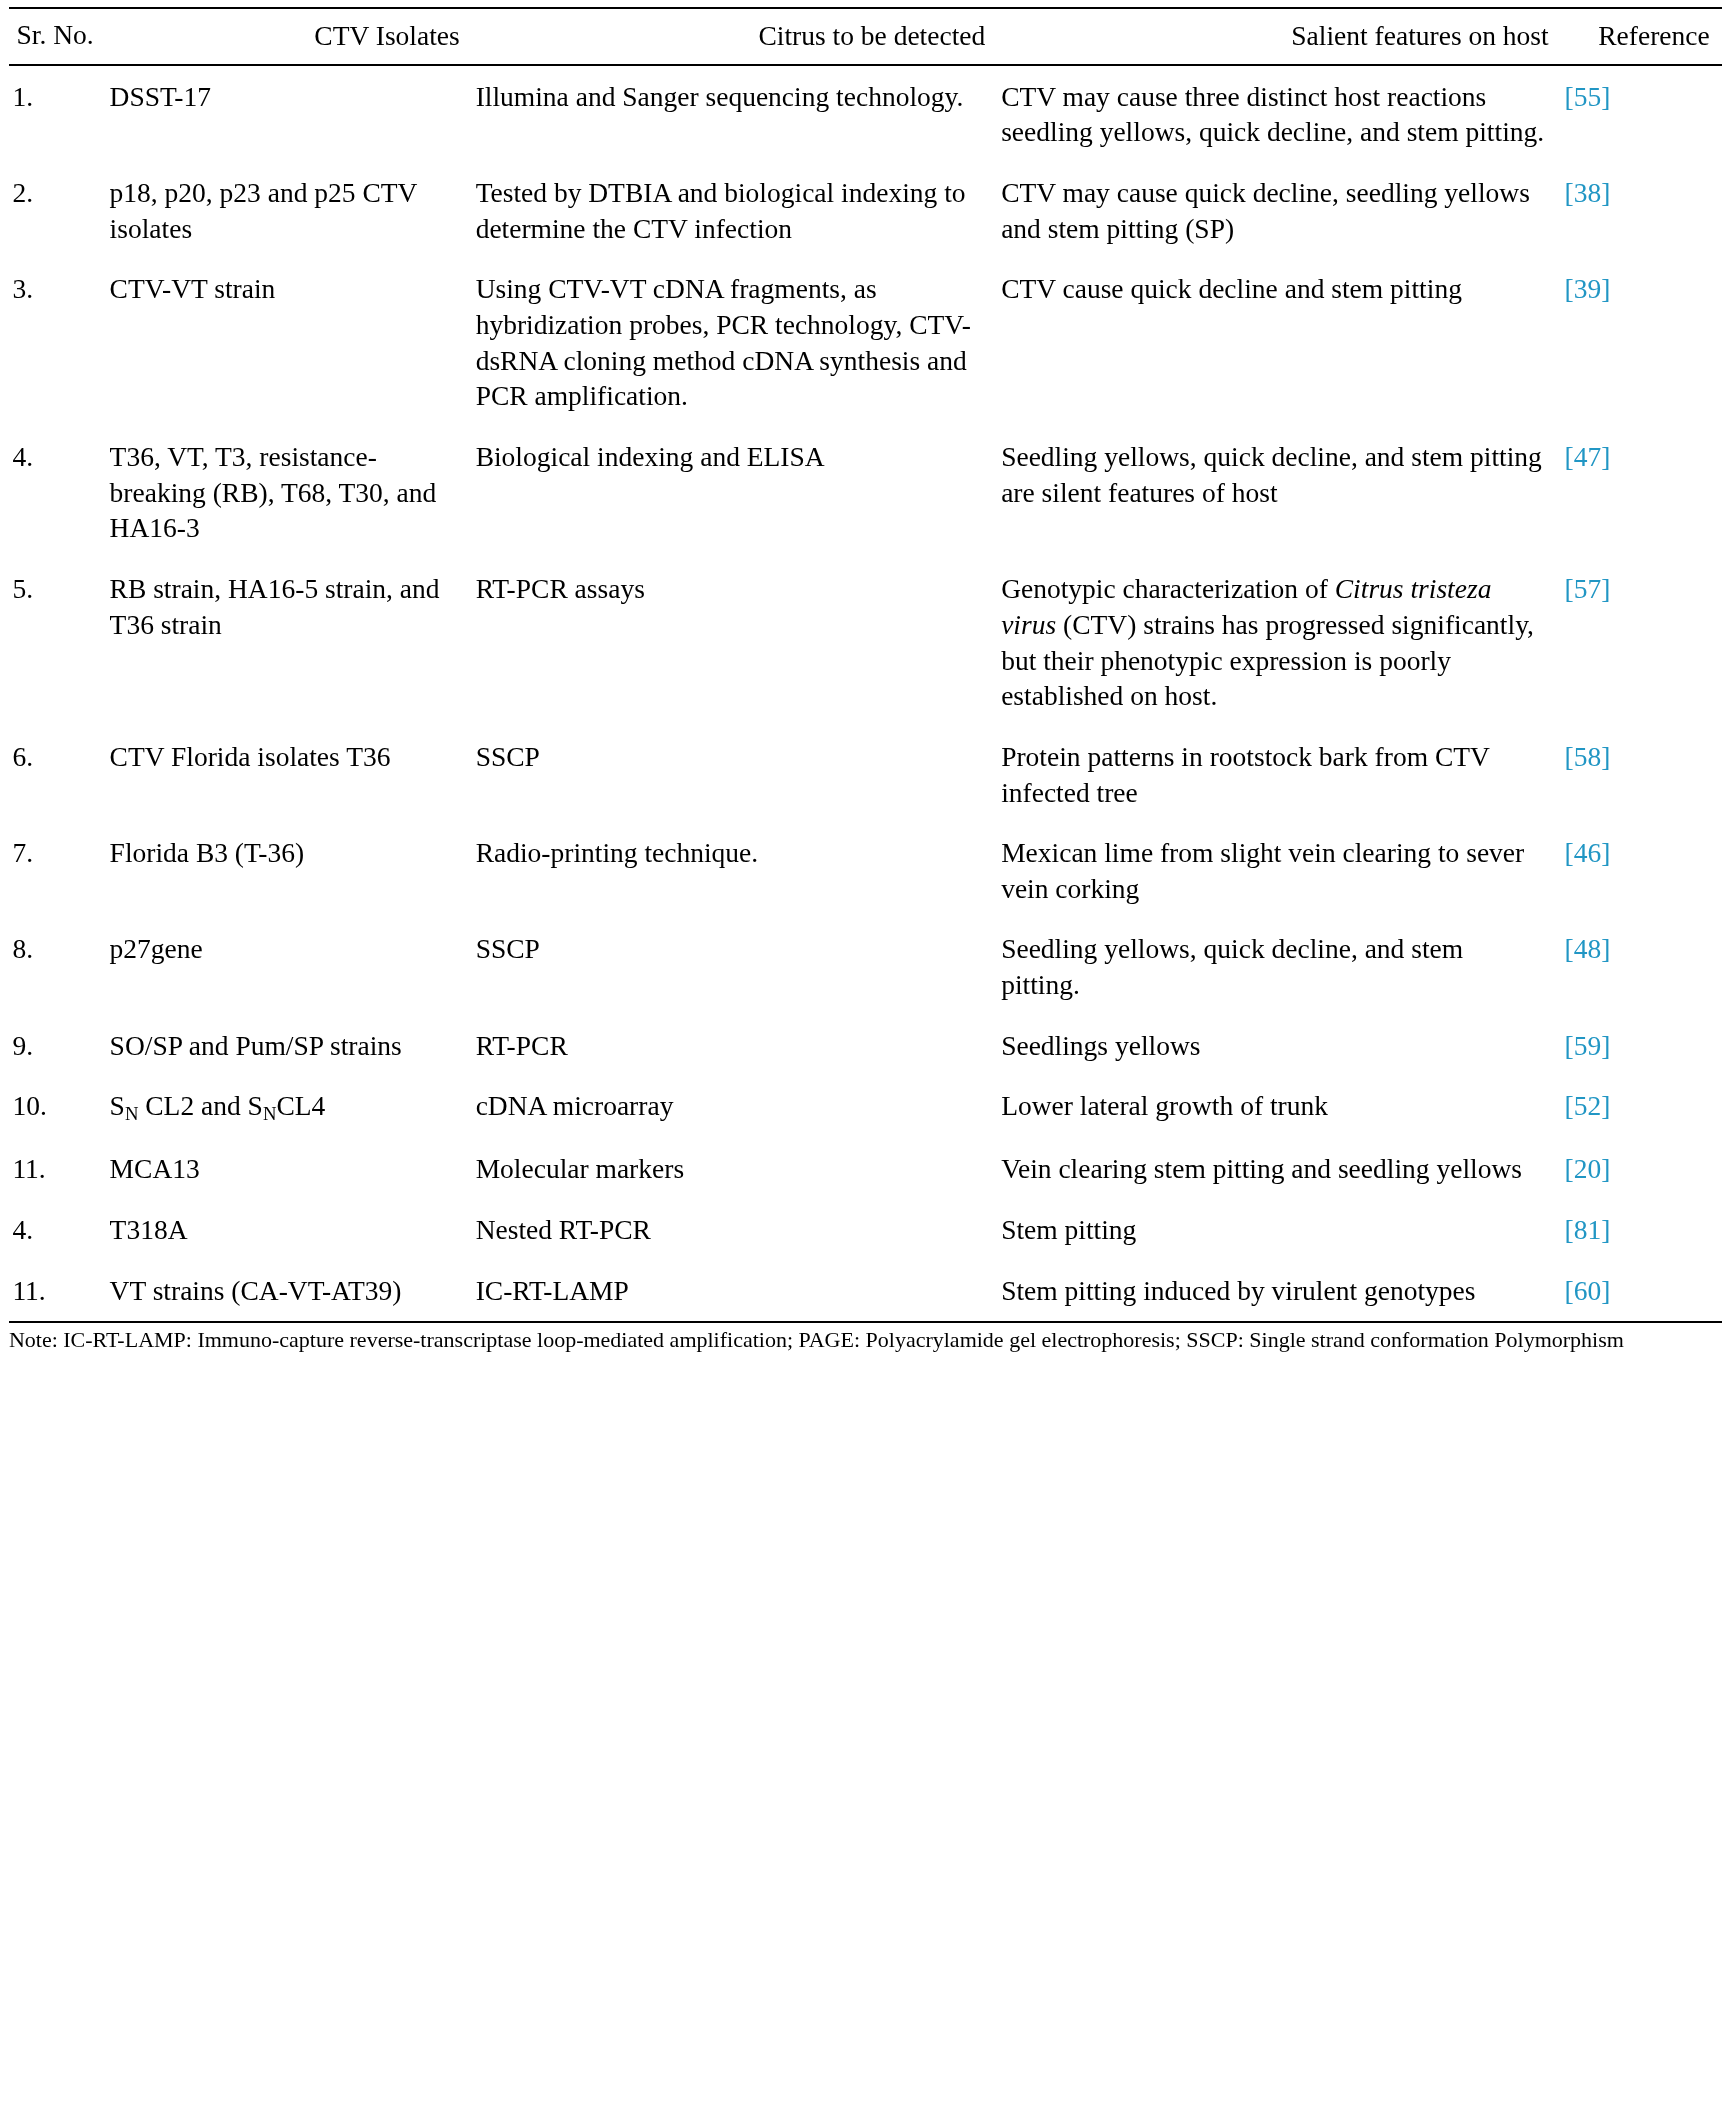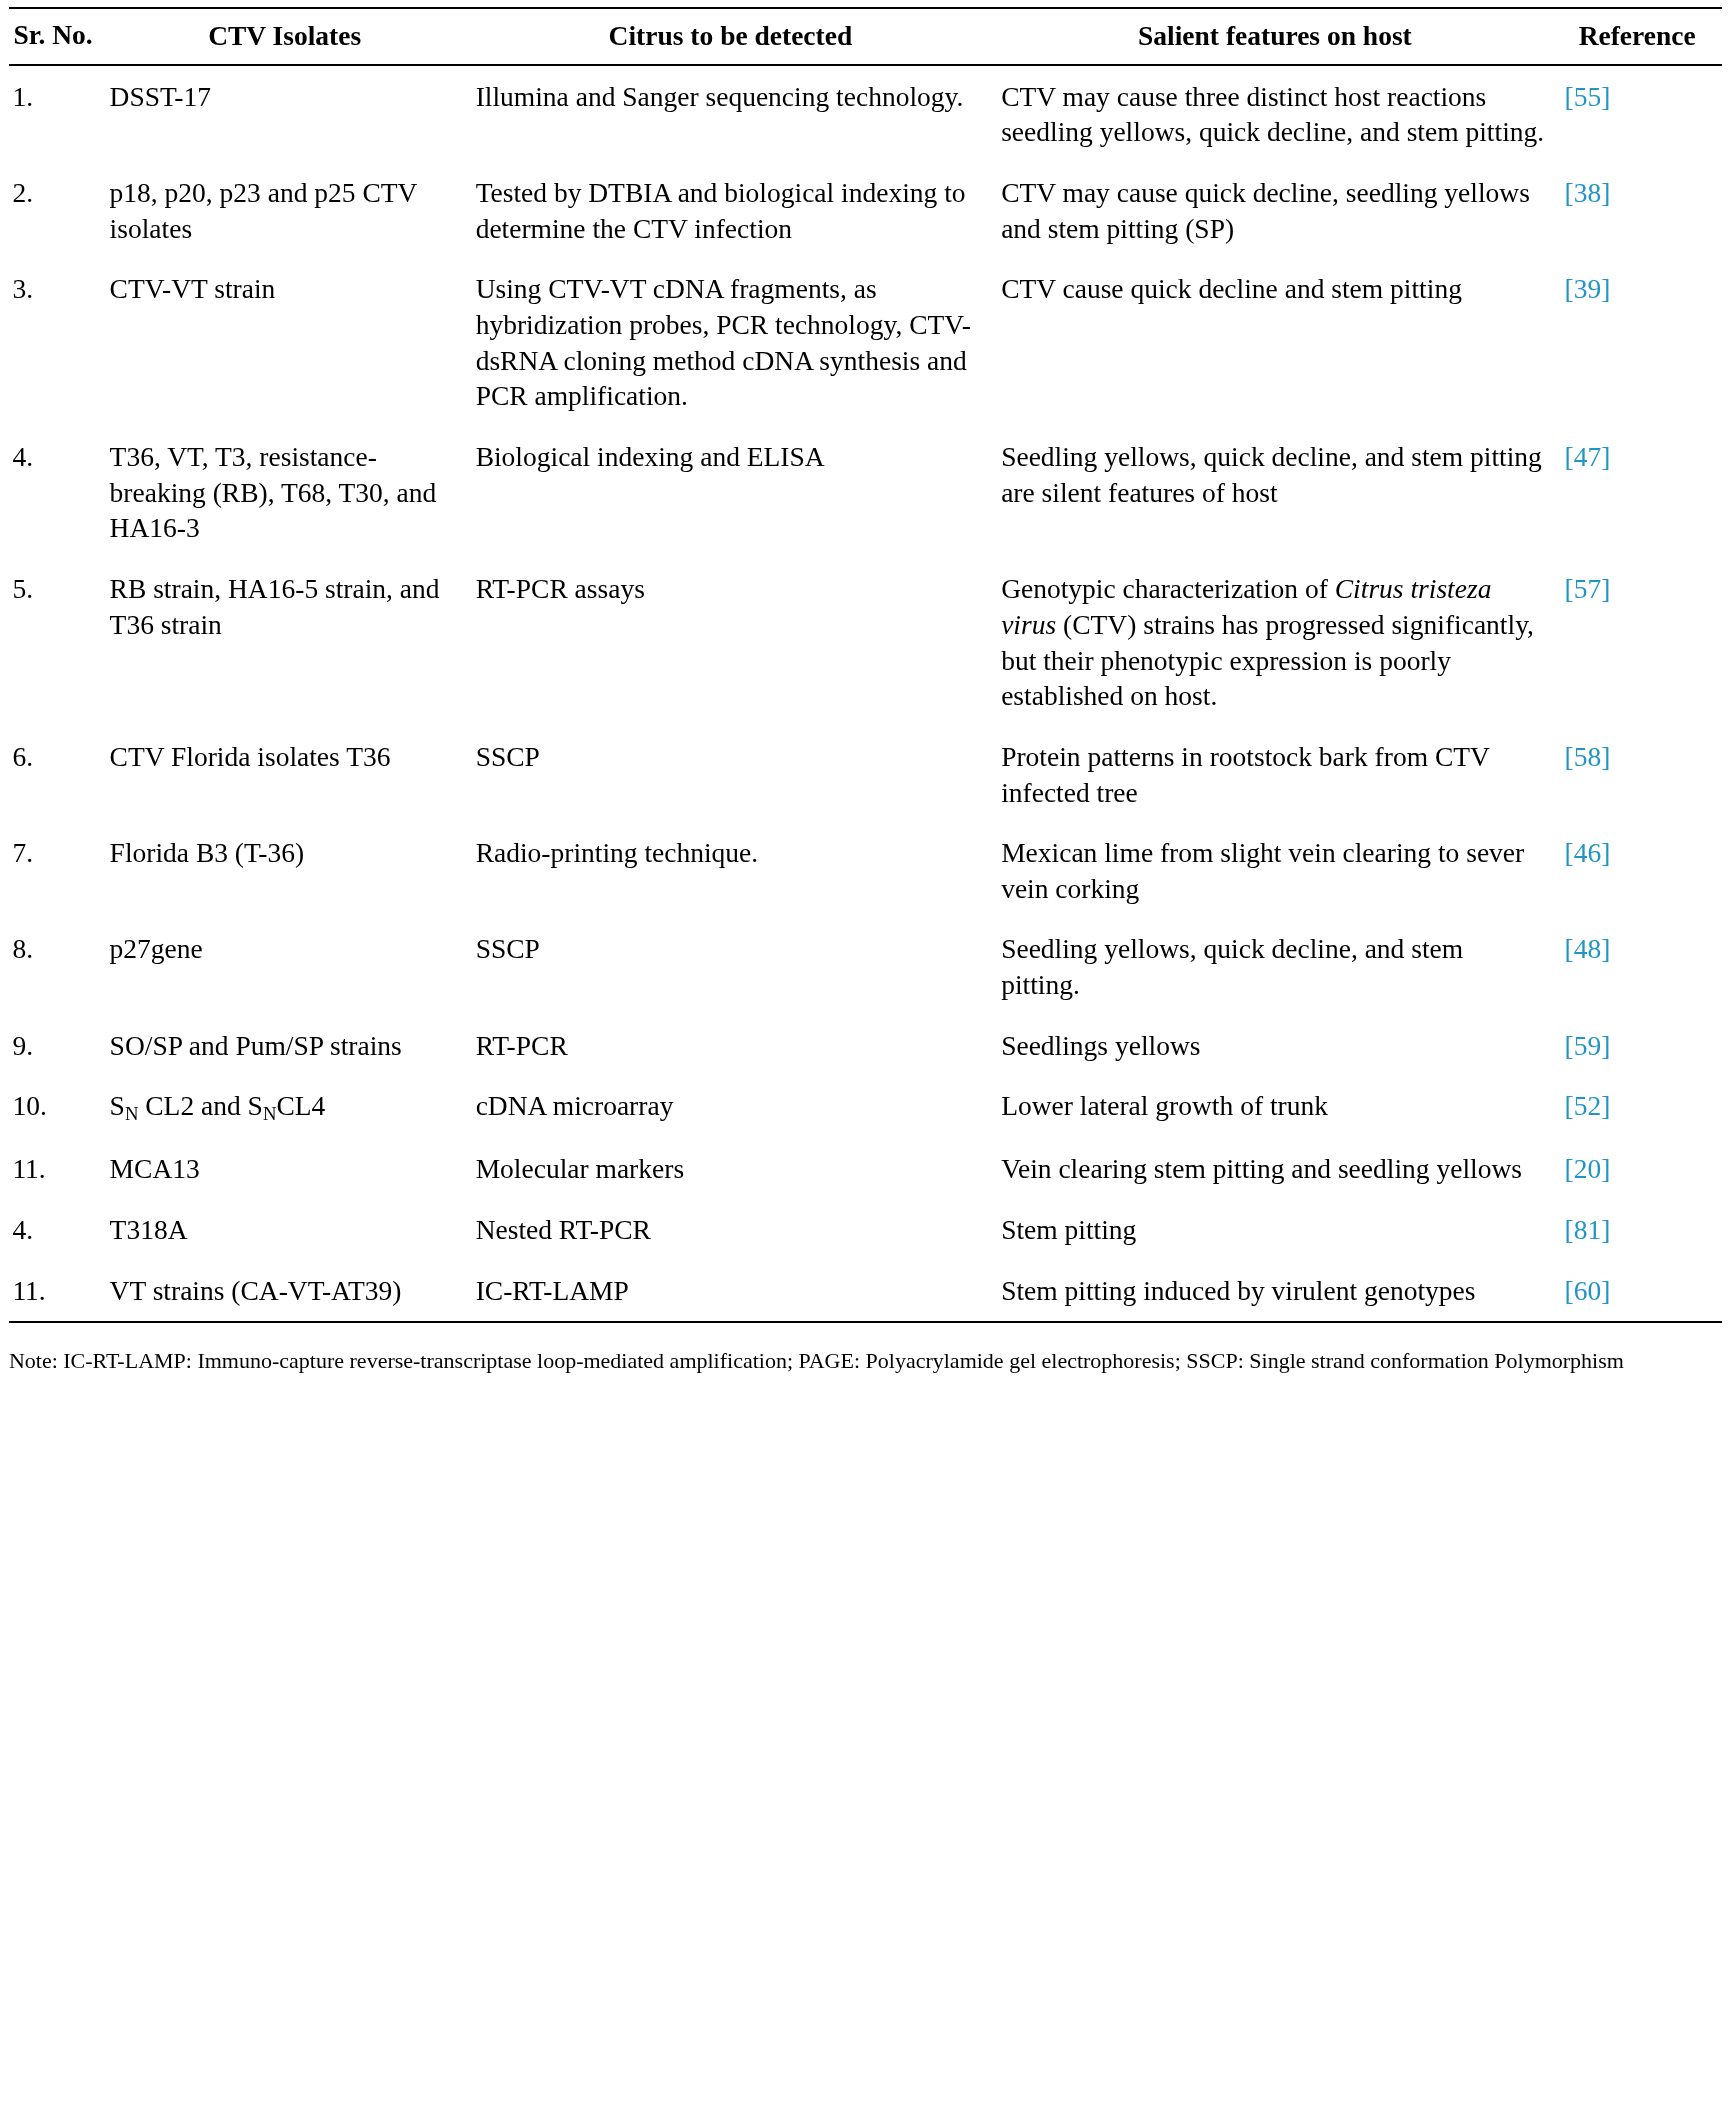--- a/index.html
+++ b/index.html
@@ -18,22 +18,22 @@
     padding: 7px 8.9px 8.9px 8.9px;
   }
   table.ctv-table {
     width: 100%;
     border-collapse: collapse;
     table-layout: fixed;
     font-size: 27.5px;
     line-height: 1.30;
   }
   table.ctv-table thead th {
-    text-align: center;
-    font-weight: bold;
+    text-align: right;
+    font-weight: normal;
     vertical-align: top;
     padding: 8.9px 12.4px 10.6px 3.5px;
     margin-left: 45px;
   }
   table.ctv-table tbody td {
     vertical-align: top;
     padding: 12.4px 12.4px 12.4px 3.5px;
   }
   .rule-top {
     border-top: 2.7px solid #000;
@@ -53,21 +53,21 @@
     color: #2196c4;
     text-decoration: none;
     text-align: center;
   }
   .sr-cell {
     white-space: nowrap;
   }
   .note {
     font-size: 22px;
     line-height: 1.25;
-    padding-top: 24px;
+    padding-top: 3px;
   }
   .italic { font-style: italic; }
   sub { font-size: 0.68em; vertical-align: -0.28em; }
   .head-sr { line-height: 1.22; }
 </style>
 </head>
 <body>
 
 <div class="page">
   <table class="ctv-table">

